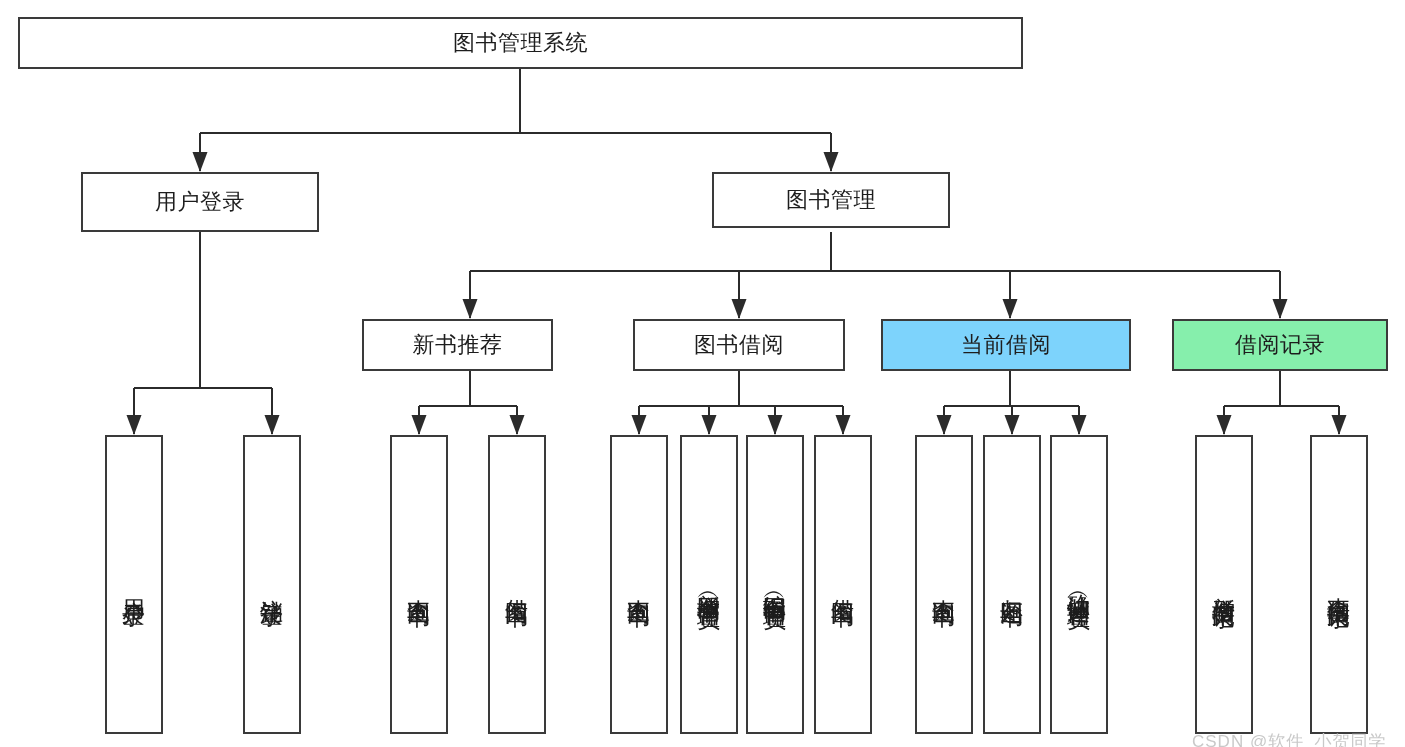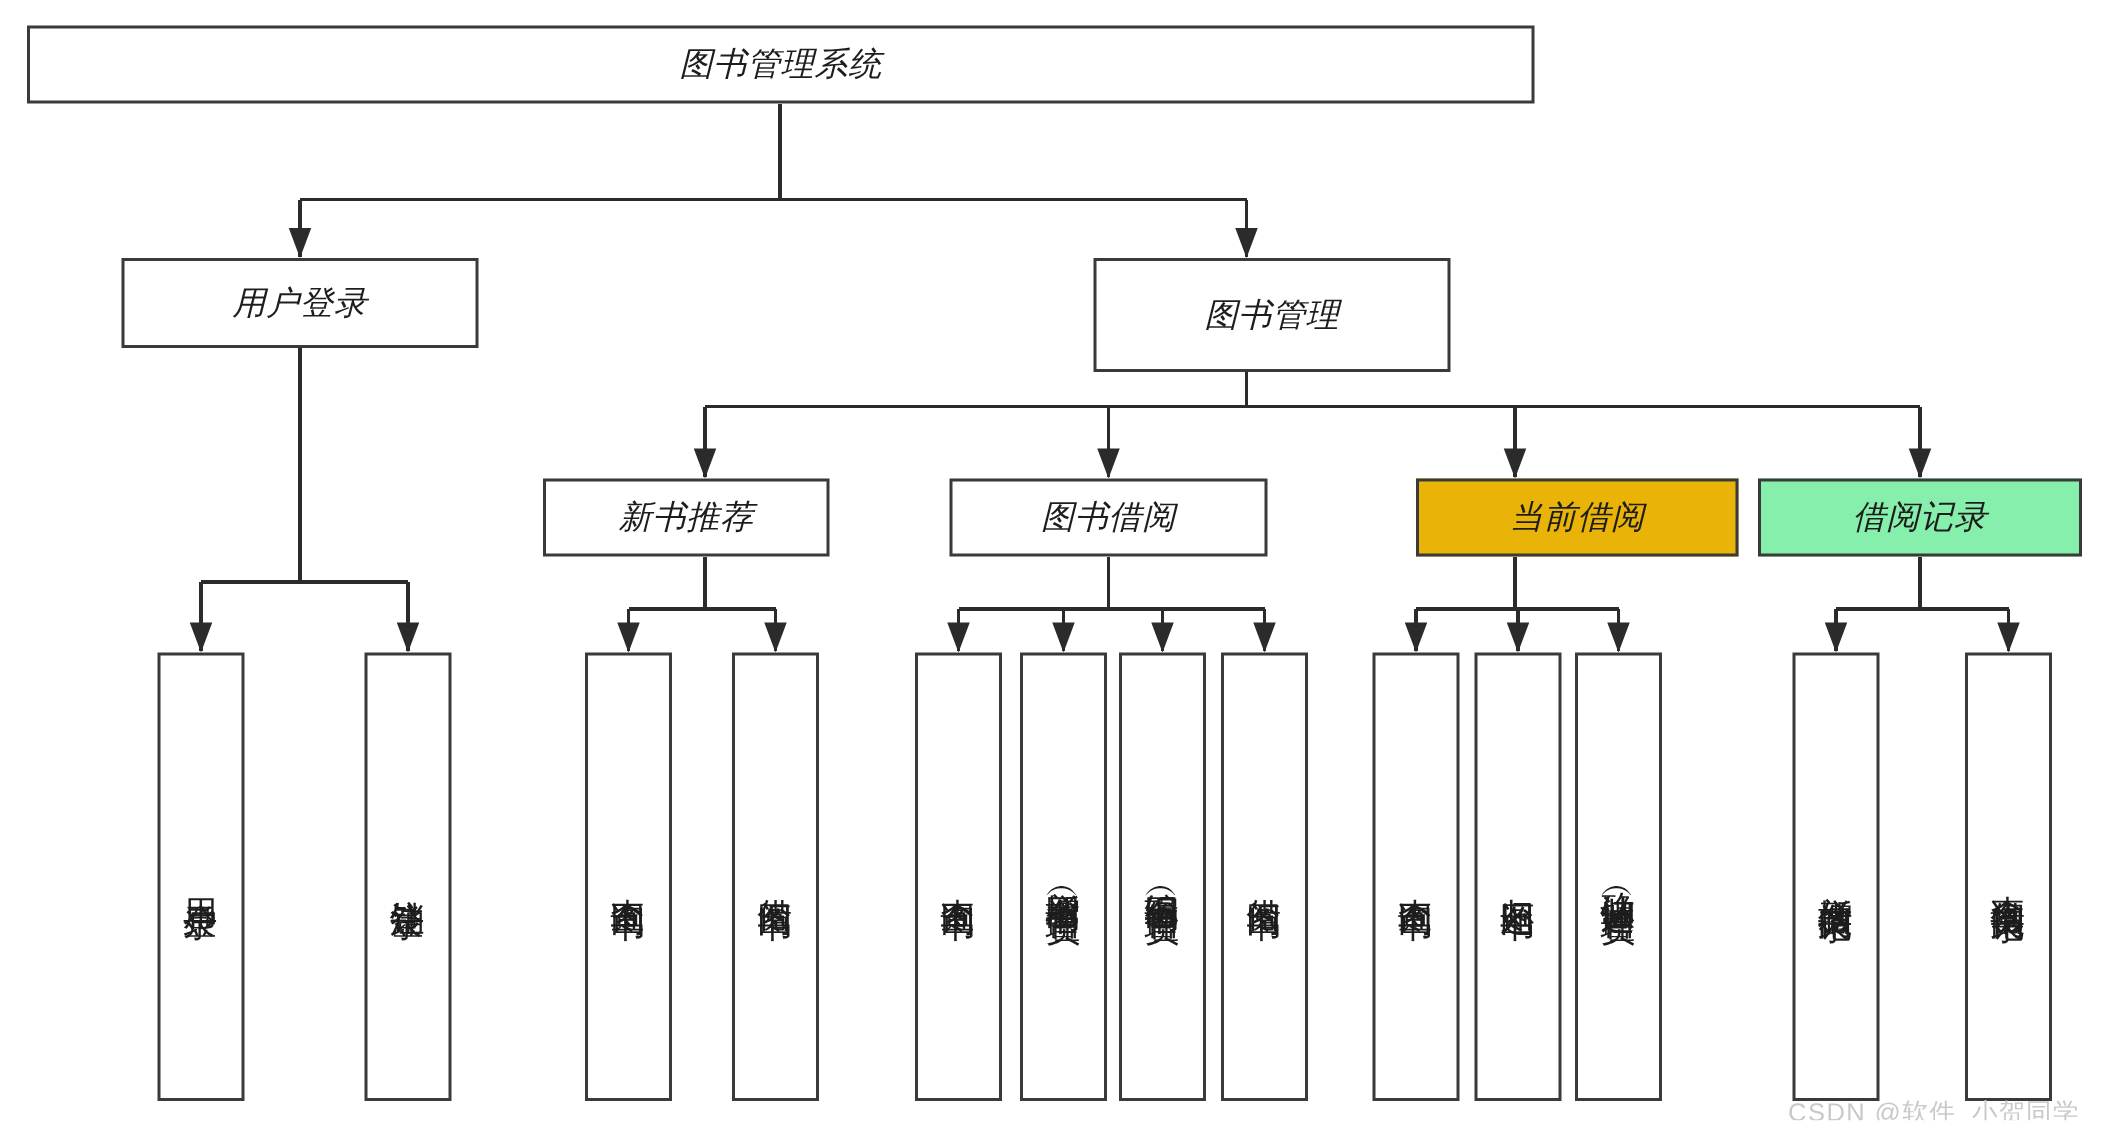--- a/index.html
+++ b/index.html
@@ -38,21 +38,20 @@
   }
   .node-label {
     color: #1d1d1d;
     text-align: center;
     line-height: 1.18;
     white-space: pre-wrap;
   }
   .node.horizontal .node-label {
     font-size: 22px;
     letter-spacing: 0.5px;
-    font-style: italic;
   }
   .node.vertical {
     align-items: center;
     justify-content: center;
   }
   .node.vertical .node-label {
     writing-mode: vertical-rl;
     text-orientation: upright;
     font-size: 23px;
     letter-spacing: 2px;
@@ -126,30 +125,30 @@
       <line x1="1339" y1="406" x2="1339" y2="434" stroke="#2b2b2b" stroke-width="2.6" shape-rendering="crispEdges"></line>
       <polygon points="1331.5,415 1346.5,415 1339,435" fill="#2b2b2b"></polygon>
     </svg>
   <div id="nodes-layer">
       <div class="node horizontal" style="left: 18px; top: 17px; width: 1005px; height: 52px; border-color: rgb(58, 58, 58); background: rgb(255, 255, 255);">
         <div class="node-label" style="color: rgb(29, 29, 29);">图书管理系统</div>
       </div>
       <div class="node horizontal" style="left: 81px; top: 172px; width: 238px; height: 60px; border-color: rgb(58, 58, 58); background: rgb(255, 255, 255);">
         <div class="node-label" style="color: rgb(29, 29, 29);">用户登录</div>
       </div>
-      <div class="node horizontal" style="left: 712px; top: 172px; width: 238px; height: 76px; border-color: rgb(58, 58, 58); background: rgb(255, 255, 255); margin-left: 17px;">
+      <div class="node horizontal" style="left: 712px; top: 172px; width: 238px; height: 56px; border-color: rgb(58, 58, 58); background: rgb(255, 255, 255);">
         <div class="node-label" style="color: rgb(29, 29, 29);">图书管理</div>
       </div>
       <div class="node horizontal" style="left: 362px; top: 319px; width: 191px; height: 52px; border-color: rgb(58, 58, 58); background: rgb(255, 255, 255);">
         <div class="node-label" style="color: rgb(29, 29, 29);">新书推荐</div>
       </div>
       <div class="node horizontal" style="left: 633px; top: 319px; width: 212px; height: 52px; border-color: rgb(58, 58, 58); background: rgb(255, 255, 255);">
         <div class="node-label" style="color: rgb(29, 29, 29);">图书借阅</div>
       </div>
-      <div class="node horizontal" style="left: 944px; top: 319px; width: 215px; height: 52px; border-color: rgb(58, 58, 58); background: #eab308;">
+      <div class="node horizontal" style="left: 881px; top: 319px; width: 250px; height: 52px; border-color: rgb(58, 58, 58); background: #7dd3fc;">
         <div class="node-label" style="color: rgb(29, 29, 29);">当前借阅</div>
       </div>
       <div class="node horizontal" style="left: 1172px; top: 319px; width: 216px; height: 52px; border-color: rgb(58, 58, 58); background: #86efac;">
         <div class="node-label" style="color: rgb(29, 29, 29);">借阅记录</div>
       </div>
       <div class="node vertical" style="left: 105px; top: 435px; width: 58px; height: 299px; border-color: rgb(58, 58, 58); background: rgb(255, 255, 255);">
         <div class="node-label" style="color: rgb(29, 29, 29);">用户登录</div>
       </div>
       <div class="node vertical" style="left: 243px; top: 435px; width: 58px; height: 299px; border-color: rgb(58, 58, 58); background: rgb(255, 255, 255);">
         <div class="node-label" style="color: rgb(29, 29, 29);">注销登录</div>

